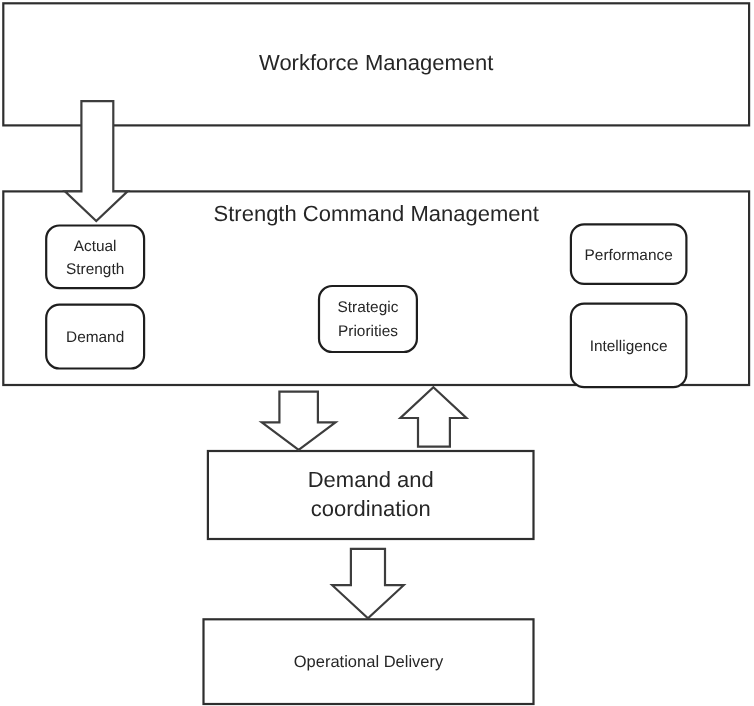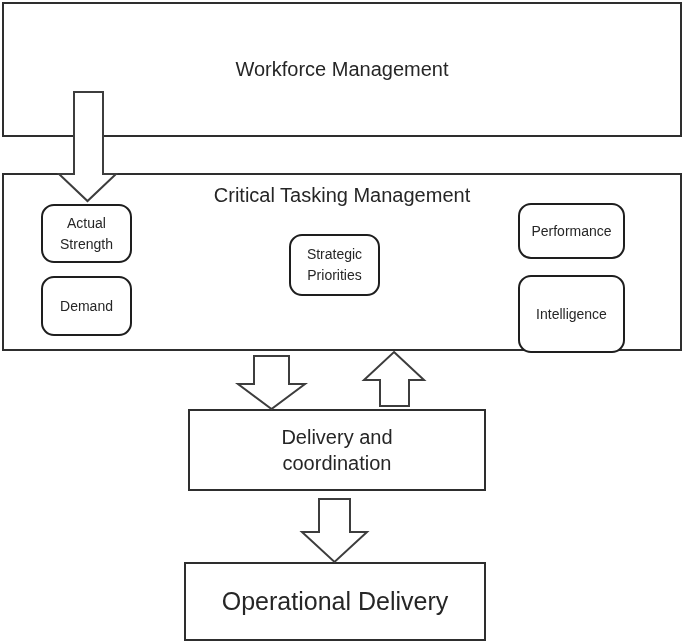--- a/index.html
+++ b/index.html
@@ -21,24 +21,24 @@
     box-sizing: border-box;
     border: 2px solid #2e2e2e;
     background: #ffffff;
   }
   .center-label {
     display: flex;
     align-items: center;
     justify-content: center;
     text-align: center;
   }
-  .box-workforce   { left: 2px;   top: 2px;   width: 680px; height: 135px; font-size: 20px; }
+  .box-workforce   { left: 2px;   top: 2px;   width: 680px; height: 113px; font-size: 20px; }
   .box-ccm         { left: 2px;   top: 173px; width: 680px; height: 178px; }
   .box-tasking     { left: 188px; top: 409px; width: 298px; height: 82px;  font-size: 20px; line-height: 26px; white-space: pre-line; }
-  .box-operational { left: 184px; top: 562px; width: 302px; height: 79px;  font-size: 25px; }
+  .box-operational { left: 184px; top: 562px; width: 302px; height: 79px;  font-size: 15px; }
   .ccm-title {
     padding-top: 9px;
     text-align: center;
     font-size: 20px;
   }
   .node {
     position: absolute;
     box-sizing: border-box;
     border: 2px solid #1e1e1e;
     border-radius: 13px;
@@ -46,21 +46,21 @@
     display: flex;
     align-items: center;
     justify-content: center;
     text-align: center;
     font-size: 14px;
     line-height: 21px;
     white-space: pre-line;
   }
   .node-actual       { left: 41px;  top: 204px; width: 91px;  height: 59px; }
   .node-demand       { left: 41px;  top: 276px; width: 91px;  height: 60px; }
-  .node-strategic    { left: 289px; top: 234px; width: 91px;  height: 62px; }
+  .node-strategic    { left: 289px; top: 259px; width: 91px;  height: 62px; }
   .node-performance  { left: 518px; top: 203px; width: 107px; height: 56px; }
   .node-intelligence { left: 518px; top: 275px; width: 107px; height: 78px; }
   .arrows-overlay {
     position: absolute;
     left: 0;
     top: 0;
     z-index: 5;
     pointer-events: none;
   }
   .block-arrow {
@@ -73,36 +73,36 @@
 </head>
 <body>
 
 <div class="canvas">
 
   <div class="big-box center-label box-workforce">
     <span>Workforce Management</span>
   </div>
 
   <div class="big-box box-ccm">
-    <div class="ccm-title">Critical Tasking Management</div>
+    <div class="ccm-title">Strength Command Management</div>
   </div>
 
   <div class="node node-demand">Demand</div>
 
   <div class="node node-actual">Actual
 Strength</div>
 
   <div class="node node-strategic">Strategic
 Priorities</div>
 
   <div class="node node-performance">Performance</div>
 
   <div class="node node-intelligence">Intelligence</div>
 
-  <div class="big-box center-label box-tasking">Delivery and
+  <div class="big-box center-label box-tasking">Demand and
 coordination</div>
 
   <div class="big-box center-label box-operational">
     <span>Operational Delivery</span>
   </div>
 
   <svg class="arrows-overlay" width="685" height="642" viewBox="0 0 685 642">
     <polygon class="block-arrow" points="74,92 103,92 103,174 116,174 87.5,201 59,174 74,174"></polygon>
     <polygon class="block-arrow" points="254,356 289,356 289,384 305,384 271.5,409 238,384 254,384"></polygon>
     <polygon class="block-arrow" points="394,352 424,380 409,380 409,406 380,406 380,380 364,380"></polygon>

